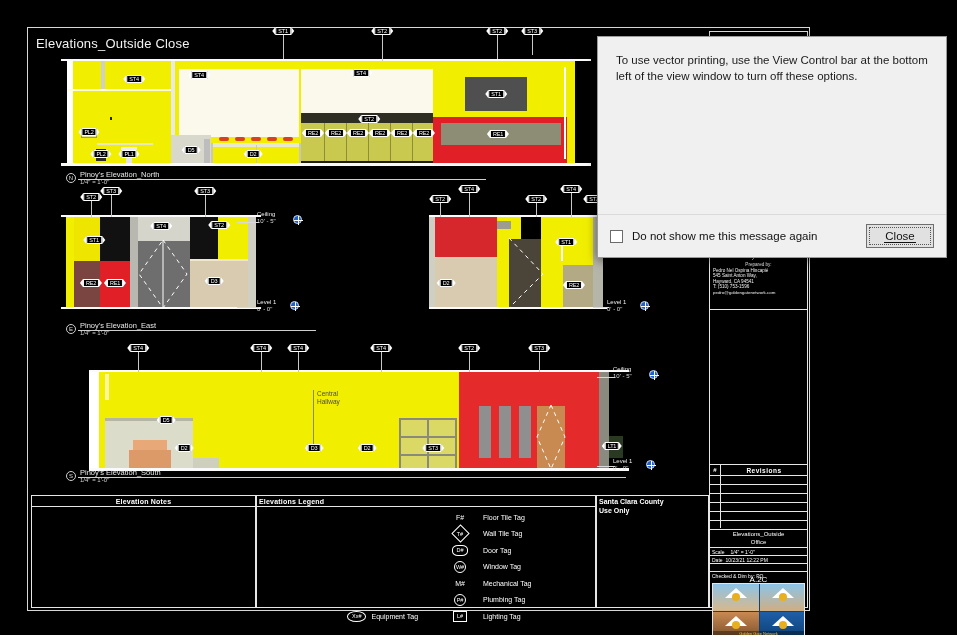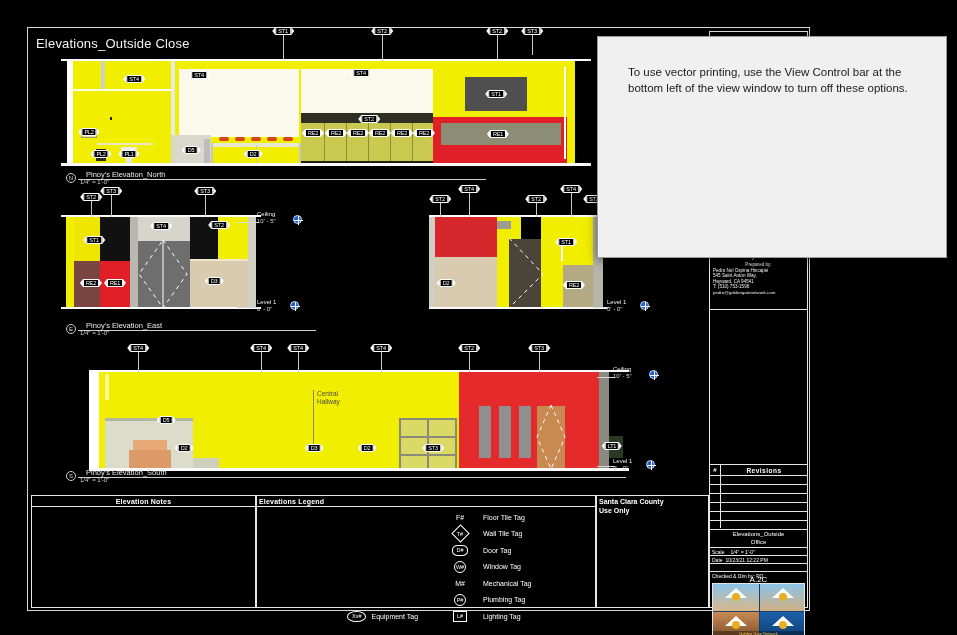--- a/index.html
+++ b/index.html
@@ -21,21 +21,21 @@
   
   .view-title { position:absolute; color:#e8e8e8; }
   .view-title .vt-line {
     position:absolute; left:12px; top:9px; height:1px; background:#cfcfcf;
   }
   .view-title .vt-circle {
     position:absolute; left:0; top:3px; width:10px; height:10px;
     border:1px solid #cfcfcf; border-radius:50%;
     font-size:6px; line-height:9px; text-align:center; color:#ddd;
   }
-  .view-title .vt-name { position:absolute; left:20px; top:0px; font-size:7.5px; white-space:nowrap; }
+  .view-title .vt-name { position:absolute; left:14px; top:0px; font-size:7.5px; white-space:nowrap; }
   .view-title .vt-scale { position:absolute; left:14px; top:9px; font-size:6px; color:#cfcfcf; white-space:nowrap; }
 
   
   .elev { position:absolute; }
   .wall { position:absolute; }
 
   
   .tag {
     position:absolute; font-size:5.5px; color:#fff; background:#000;
     border:.8px solid #fff; padding:0 2px; line-height:7px; height:8px;
@@ -123,21 +123,21 @@
   }
   #dlg-title .t { flex:1; }
   #dlg-close {
     width:42px; height:30px; color:#fff; font-size:15px;
     display:flex; align-items:center; justify-content:center; cursor:pointer;
   }
   #dlg-body { padding:12px 14px 0 14px; }
   #dlg-main {
     color:#1a4b8c; font-size:14.5px; line-height:20.5px; margin:0 0 12px 0;
   }
-  #dlg-sub { color:#1a1a1a; font-size:11.5px; line-height:15.5px; margin:16px; }
+  #dlg-sub { color:#1a1a1a; font-size:11.5px; line-height:15.5px; margin:4px; }
   #dlg-foot {
     position:absolute; left:0; bottom:0; width:100%; height:43px;
     border-top:1px solid #dadada; background:#f0f0f0;
     display:flex; align-items:center; padding:0 12px;
   }
   #dlg-chk {
     width:13px; height:13px; background:#fff; border:1px solid #6b6b6b;
     margin-right:9px; cursor:pointer;
   }
   #dlg-chk-lbl { font-size:11.5px; color:#111; flex:1; }
@@ -571,13 +571,22 @@
       </svg>
       <div style="position:absolute;left:0;bottom:0;width:100%;text-align:center;color:#e8c040;font-size:4px;line-height:6px;background:rgba(0,0,0,.35);">Golden Gate Network</div>
     </div>
   </div>
 </div>
 
 <div id="dialog">
   <div id="dlg-body">
     <p id="dlg-sub">To use vector printing, use the View Control bar at the bottom left of the view window to turn off these options.</p>
   </div>
+  <div id="dlg-foot">
+    <div id="dlg-chk"></div>
+    <span id="dlg-chk-lbl">Do not show me this message again</span>
+    <div id="dlg-btn">
+      <div id="dlg-btn-inner">
+        <span>Close</span>
+      </div>
+    </div>
+  </div>
 </div>
 
 </body></html>

